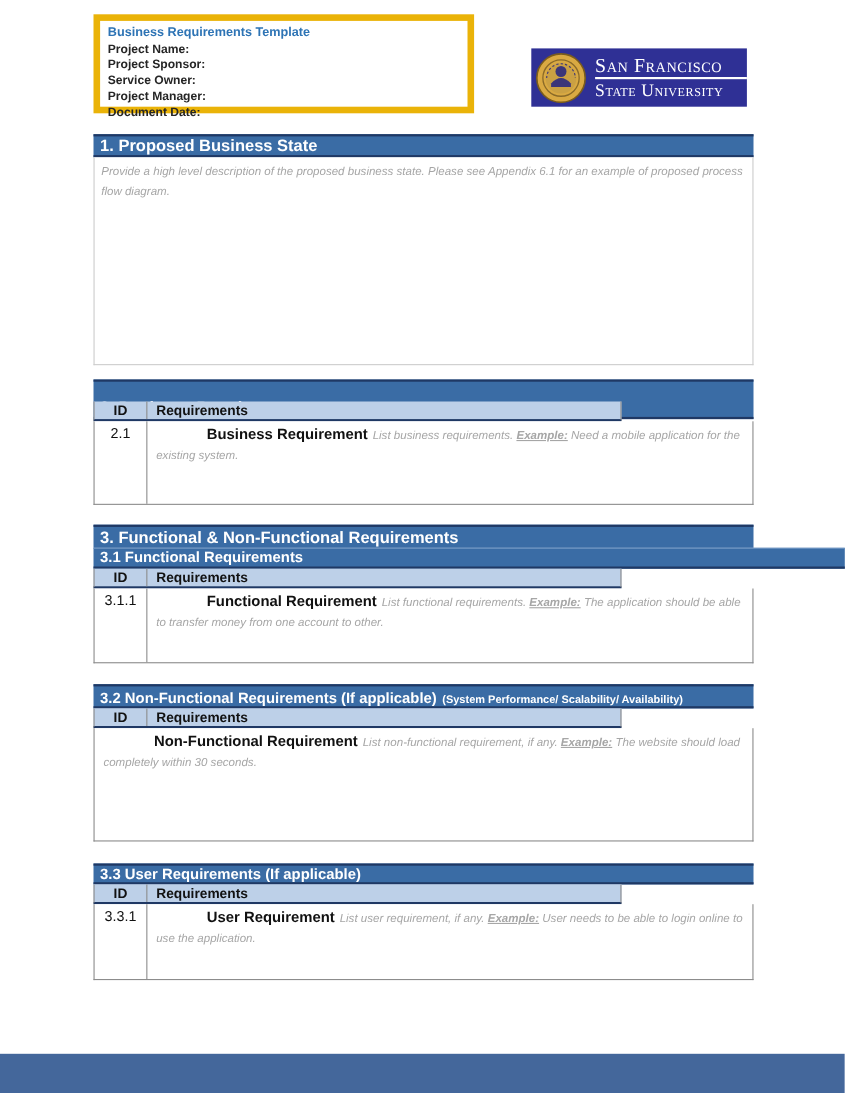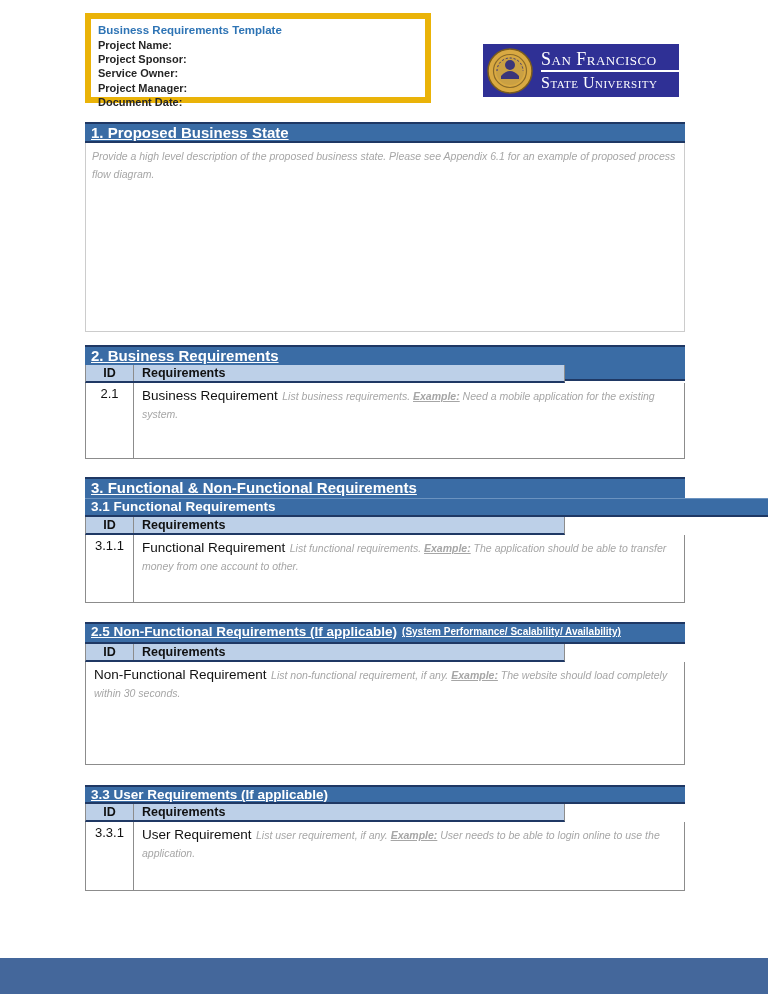--- a/index.html
+++ b/index.html
@@ -34,21 +34,21 @@
   .logo-divider { height: 2px; background: #ffffff; margin: 1px 0 2px 0; width: 138px; }
   .logo-line2 { font-size: 16px; font-variant: small-caps; letter-spacing: 0.5px; line-height: 17px; }
 
   
   .sec-header {
     left: 85px; width: 600px;
     background: var(--header-blue, #3A6CA5);
     border-top: 2px solid var(--header-navy, #1F3864);
     border-bottom: 2px solid var(--header-navy, #1F3864);
     color: #ffffff; font-weight: bold;
-    padding-left: 6px; display: flex; align-items: flex-start; text-decoration: underline;
+    padding-left: 6px; display: flex; align-items: flex-end;
   }
   .sec-header.h1 { font-size: 15px; }
   .sec-header.h2 { font-size: 13.5px; }
   .sub-header {
     left: 85px; width: 686px;
     background: var(--header-blue, #3A6CA5);
     border-top: 1px solid #6b93c0;
     border-bottom: 2px solid var(--header-navy, #1F3864);
     color: #ffffff; font-weight: bold; font-size: 13.5px;
     padding-left: 6px; display: flex; 
@@ -84,21 +84,21 @@
   .cell-id {
     width: 48px; flex: 0 0 auto;
     border-right: 1px solid #8c8c8c;
     display: flex; justify-content: center;
   }
   .thead .cell-id { align-items: center; }
   .trow .cell-id { font-size: 13px; color: #111; padding-top: 3px; }
   .cell-req { flex: 1 1 auto; padding: 0 8px; }
   .thead .cell-req { display: flex; align-items: center; }
   .trow .cell-req { padding-top: 3px; }
-  .req-name { font-weight: normal; font-size: 13.5px; color: #111; }
+  .req-name { font-weight: bold; font-size: 13.5px; color: #111; margin-left: 46px; }
 
   
   .footer-bar {
     left: 0; top: 958px; width: 768px; height: 36px;
     background: var(--footer-blue, #44679B);
   }
 </style>
 </head>
 <body>
 
@@ -161,21 +161,21 @@
 </div>
 <div class="abs trow" style="top:535px; height:68px;">
   <div class="cell-id">3.1.1</div>
   <div class="cell-req">
     <span class="req-name">Functional Requirement</span>
     <span class="hint"><span>List functional requirements.  </span><span class="hint-example">Example:</span><span>  The application should be able to transfer money from one account to other.</span></span>
   </div>
 </div>
 
 <div class="abs sec-header h2" style="top:622px; height:22px;">
-  <span>2.5 Non-Functional Requirements (If applicable)</span>
+  <span>3.2 Non-Functional Requirements (If applicable)</span>
   <span class="hdr-note">(System Performance/ Scalability/ Availability)</span>
 </div>
 <div class="abs thead" style="top:644px;">
   <div class="cell-id">ID</div>
   <div class="cell-req">Requirements</div>
 </div>
 <div class="abs trow" style="top:662px; height:103px;">
   <div class="cell-req">
     <span class="req-name">Non-Functional Requirement</span>
     <span class="hint"><span>List non-functional requirement, if any.  </span><span class="hint-example">Example:</span><span> The website should load completely within 30 seconds.</span></span>

